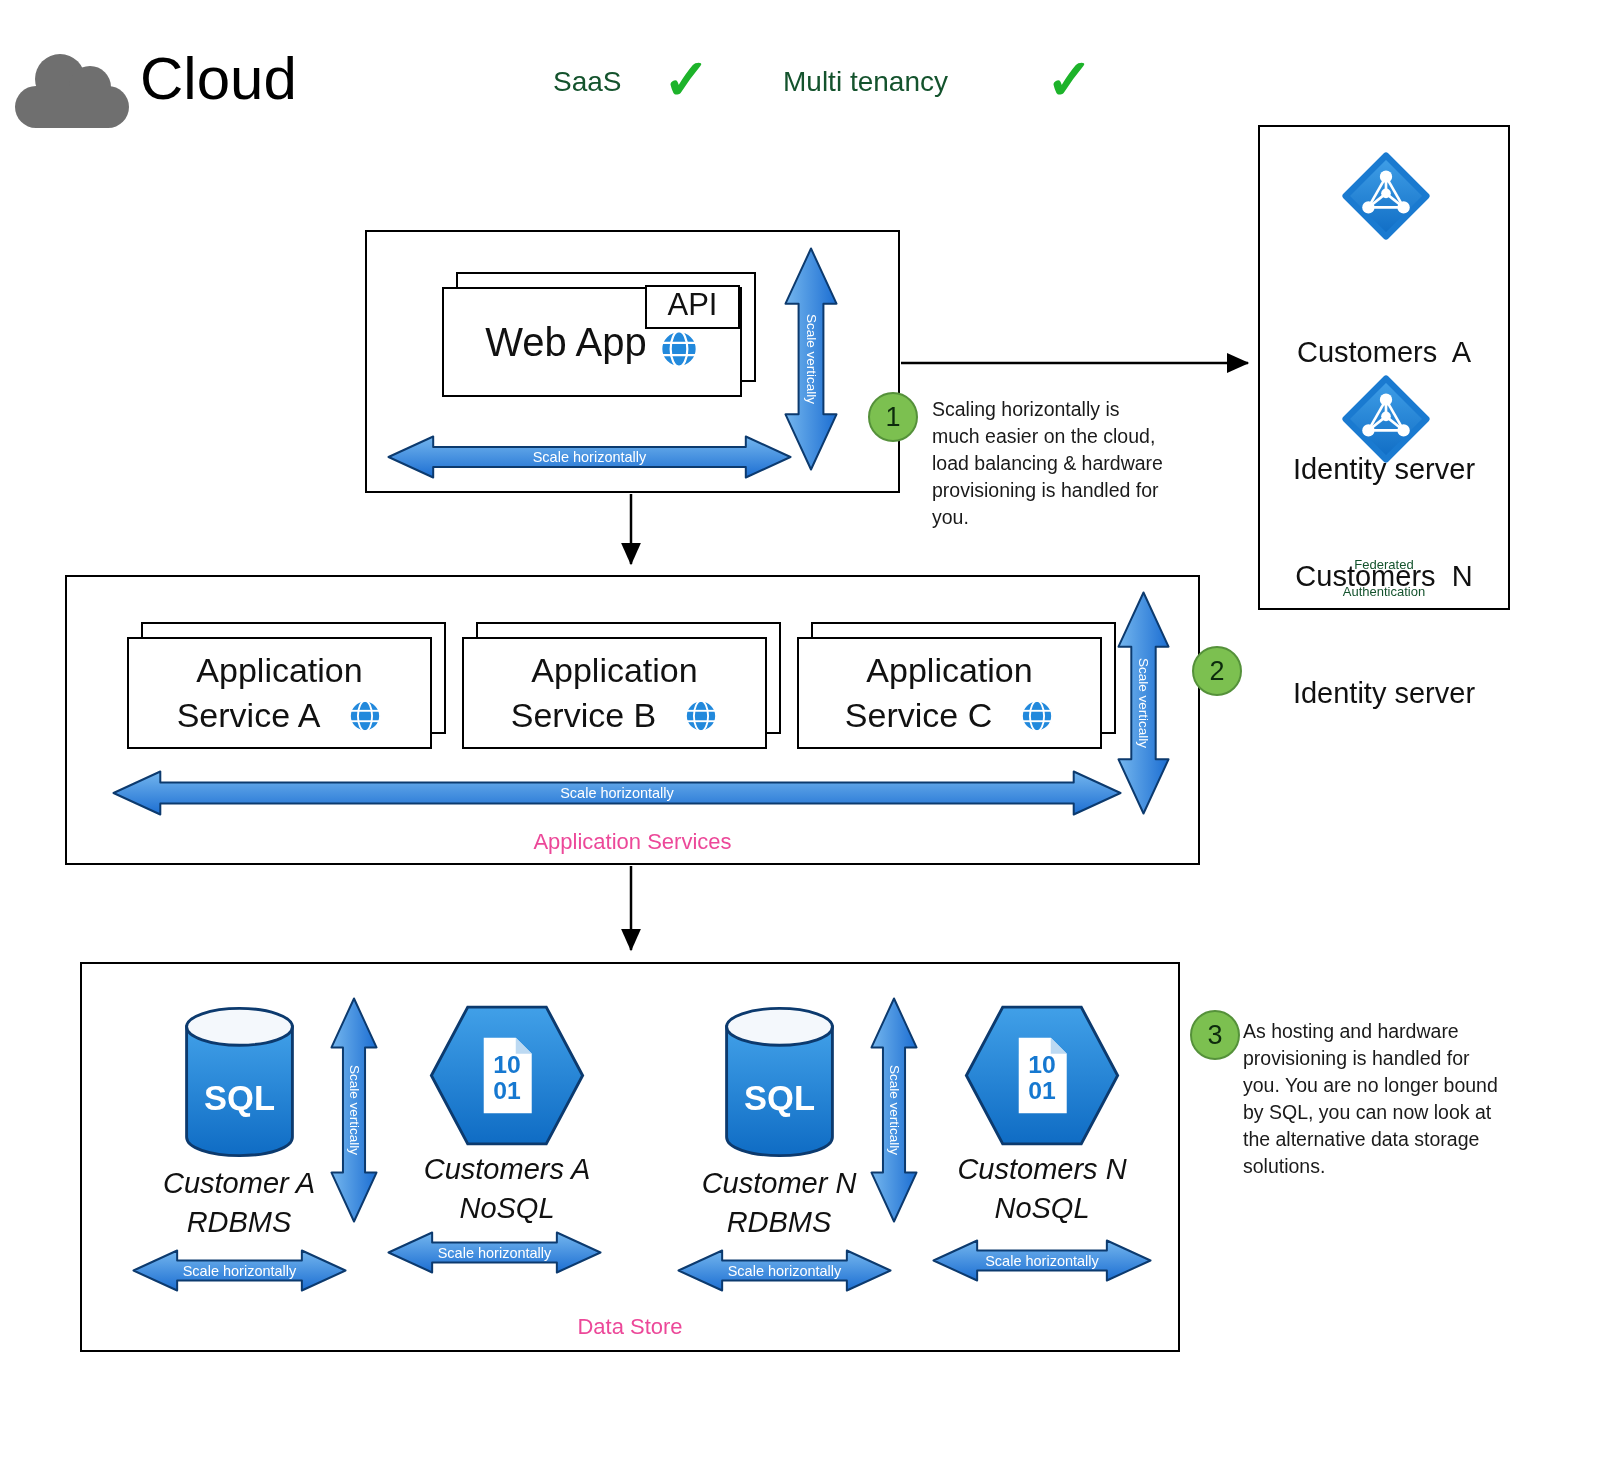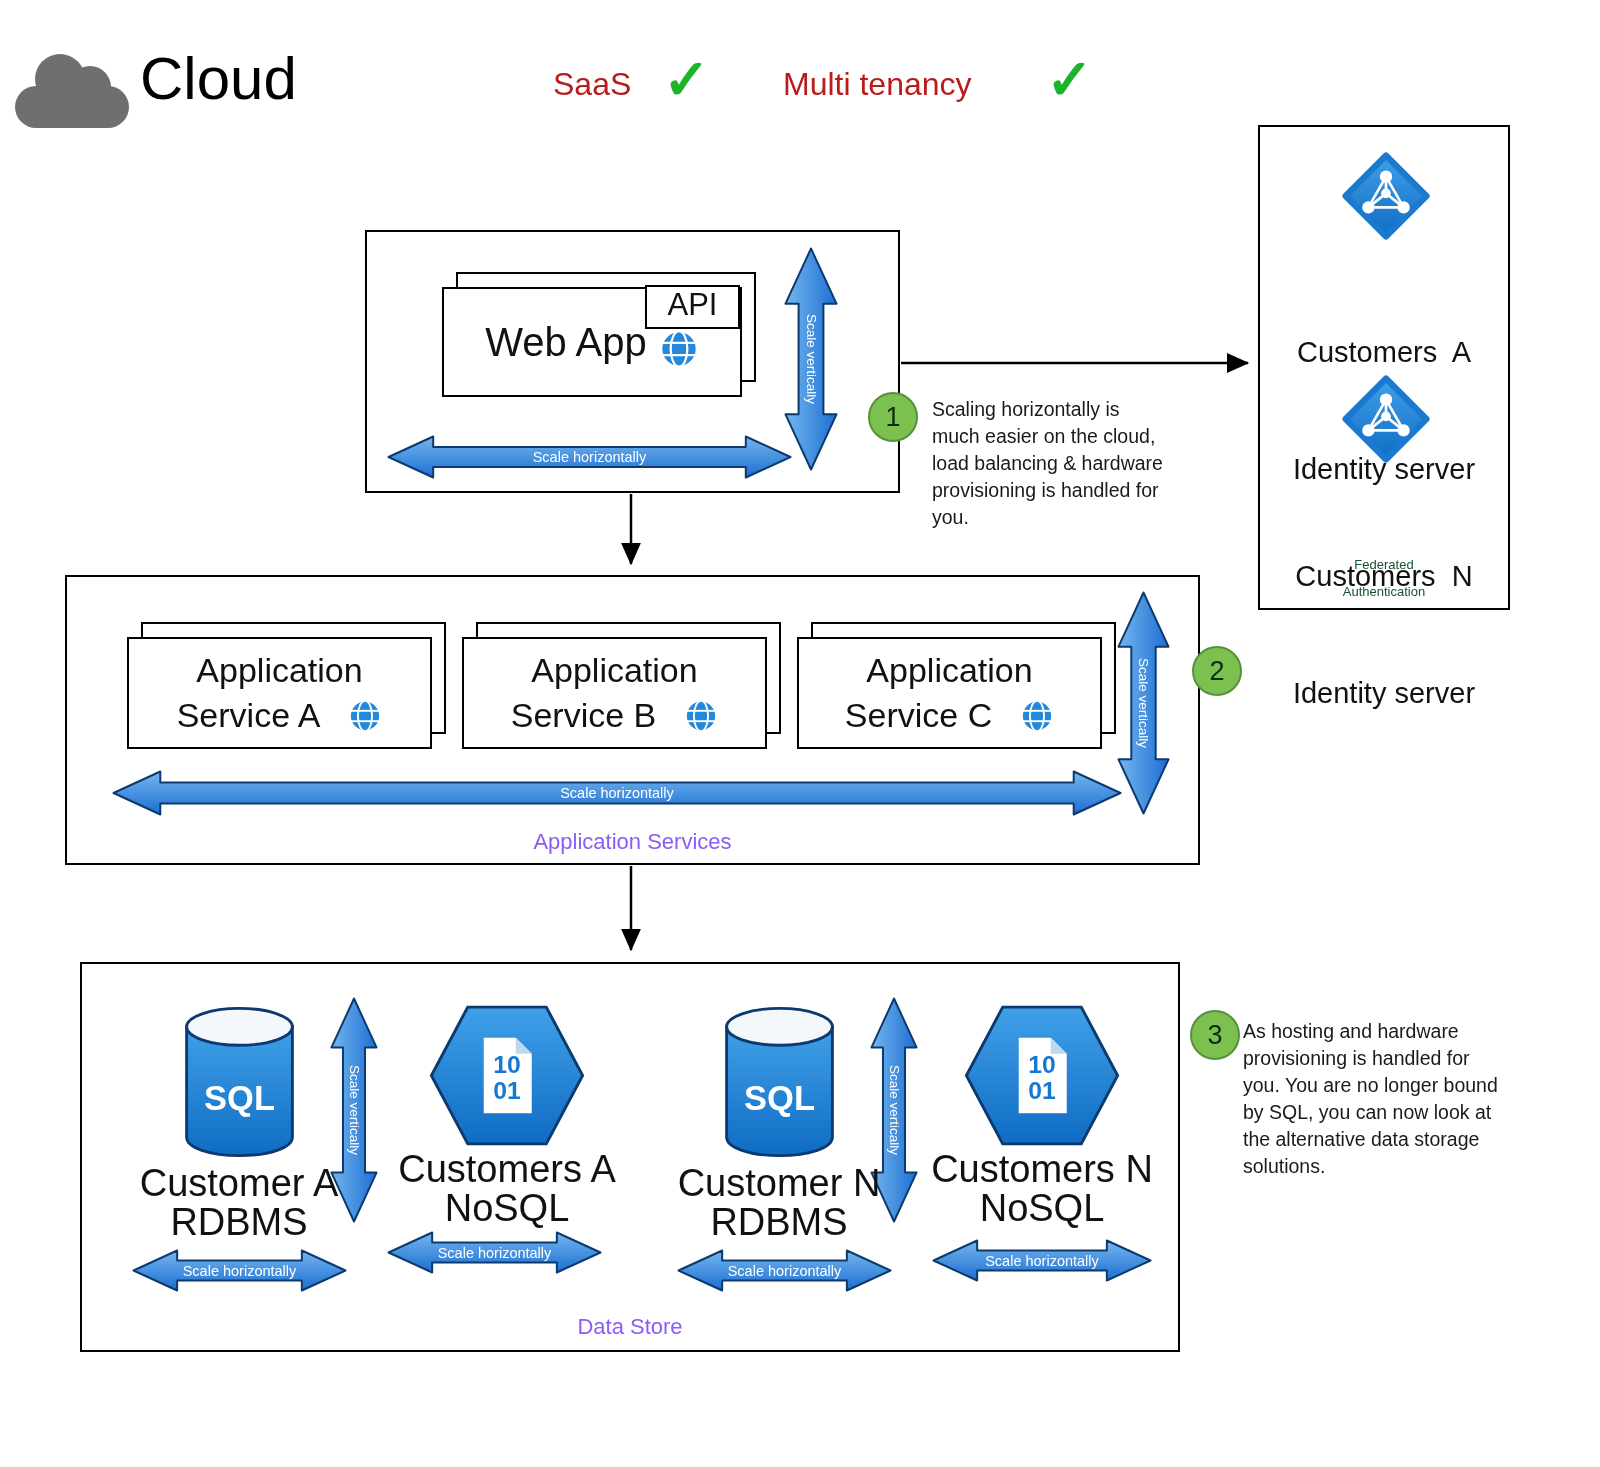--- a/index.html
+++ b/index.html
@@ -25,24 +25,24 @@
   .arrow.vert .lbl { writing-mode:vertical-rl; font-size:13.5px; }
   .note-circle { position:absolute; width:50px; height:50px; border-radius:50%;
     background:#7cc050; border:2px solid #55913a; display:flex; align-items:center;
     justify-content:center; font-size:27px; color:#0d2b0d; z-index:6; }
   .note-text { position:absolute; font-size:19.5px; line-height:27px; color:#1a1a1a; }
   .check { position:absolute; color:#1db32a; font-size:56px; font-weight:bold; line-height:1; }
   .id-label { position:absolute; left:0; width:100%; text-align:center;
     font-size:29px; line-height:39px; white-space:pre-wrap; }
   .fed-label { position:absolute; left:0; width:100%; text-align:center;
     font-size:13px; line-height:27px; color:#14532d; }
-  .caption { position:absolute; left:0; width:100%; text-align:center; font-size:22px; color:#8b5cf6; }
-  .ds-label { position:absolute; text-align:center; font-size:38px; line-height:39px; z-index:3; }
+  .caption { position:absolute; left:0; width:100%; text-align:center; font-size:22px; color:#ec4899; }
+  .ds-label { position:absolute; text-align:center; font-size:29px; line-height:39px; z-index:3;font-style:italic; }
   .title { position:absolute; font-size:60px; line-height:77px; color:#000; }
-  .hdr-label { position:absolute; font-size:32px; color:#b91c1c; }
+  .hdr-label { position:absolute; font-size:28px; color:#14532d; }
 </style>
 </head>
 <body>
 
 <div class="canvas">
 
   <svg width="0" height="0" style="position:absolute" aria-hidden="true">
     <defs>
       <linearGradient id="gArrow" x1="0" y1="0" x2="0" y2="1">
         <stop offset="0" stop-color="#74b6ee"></stop>

